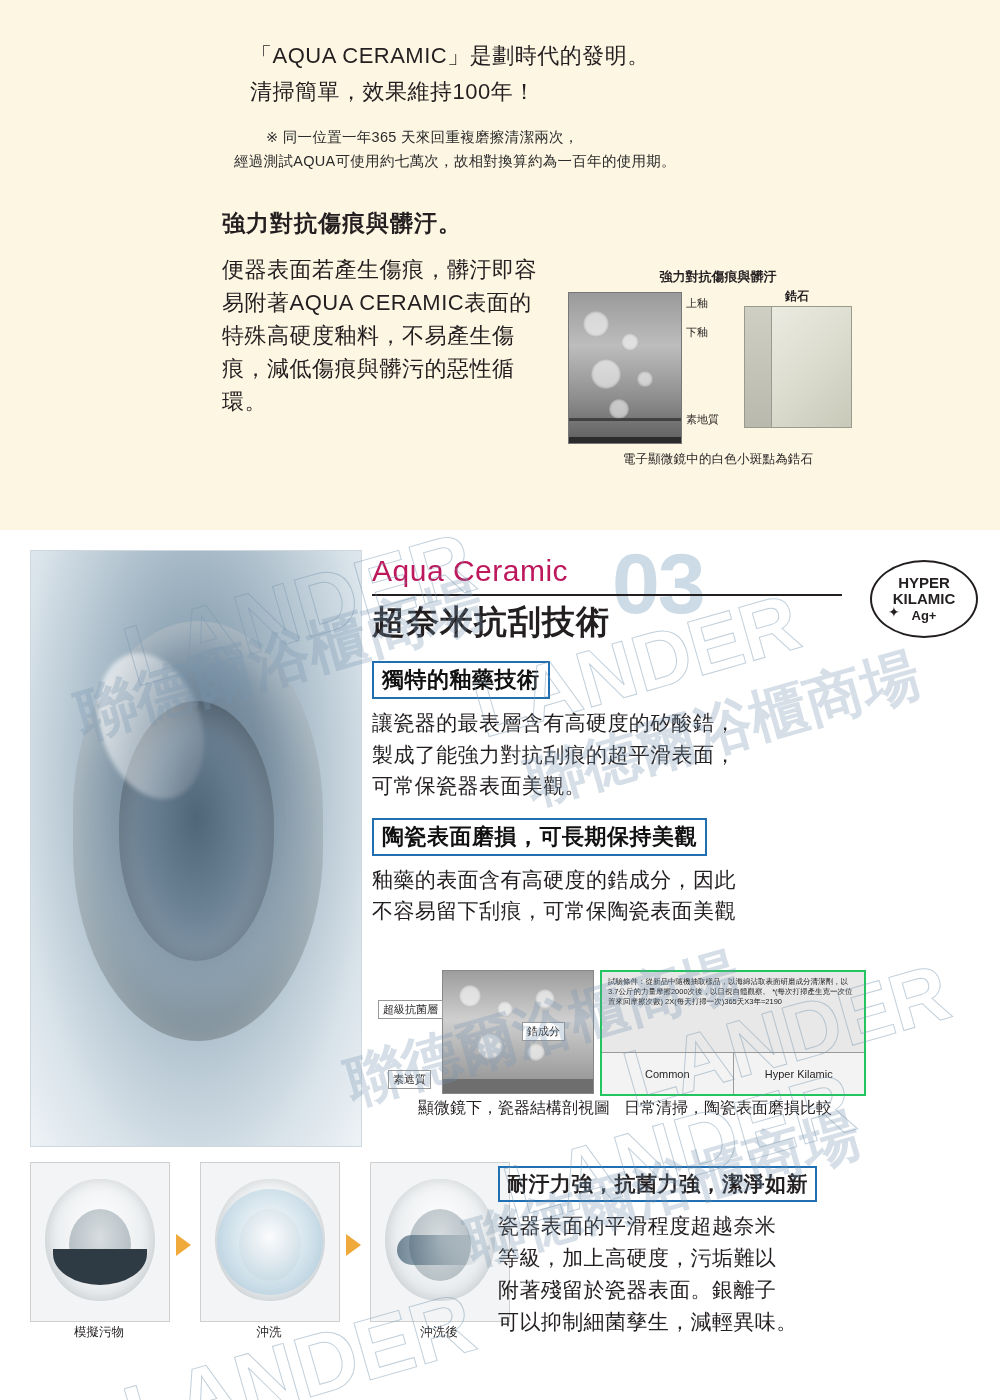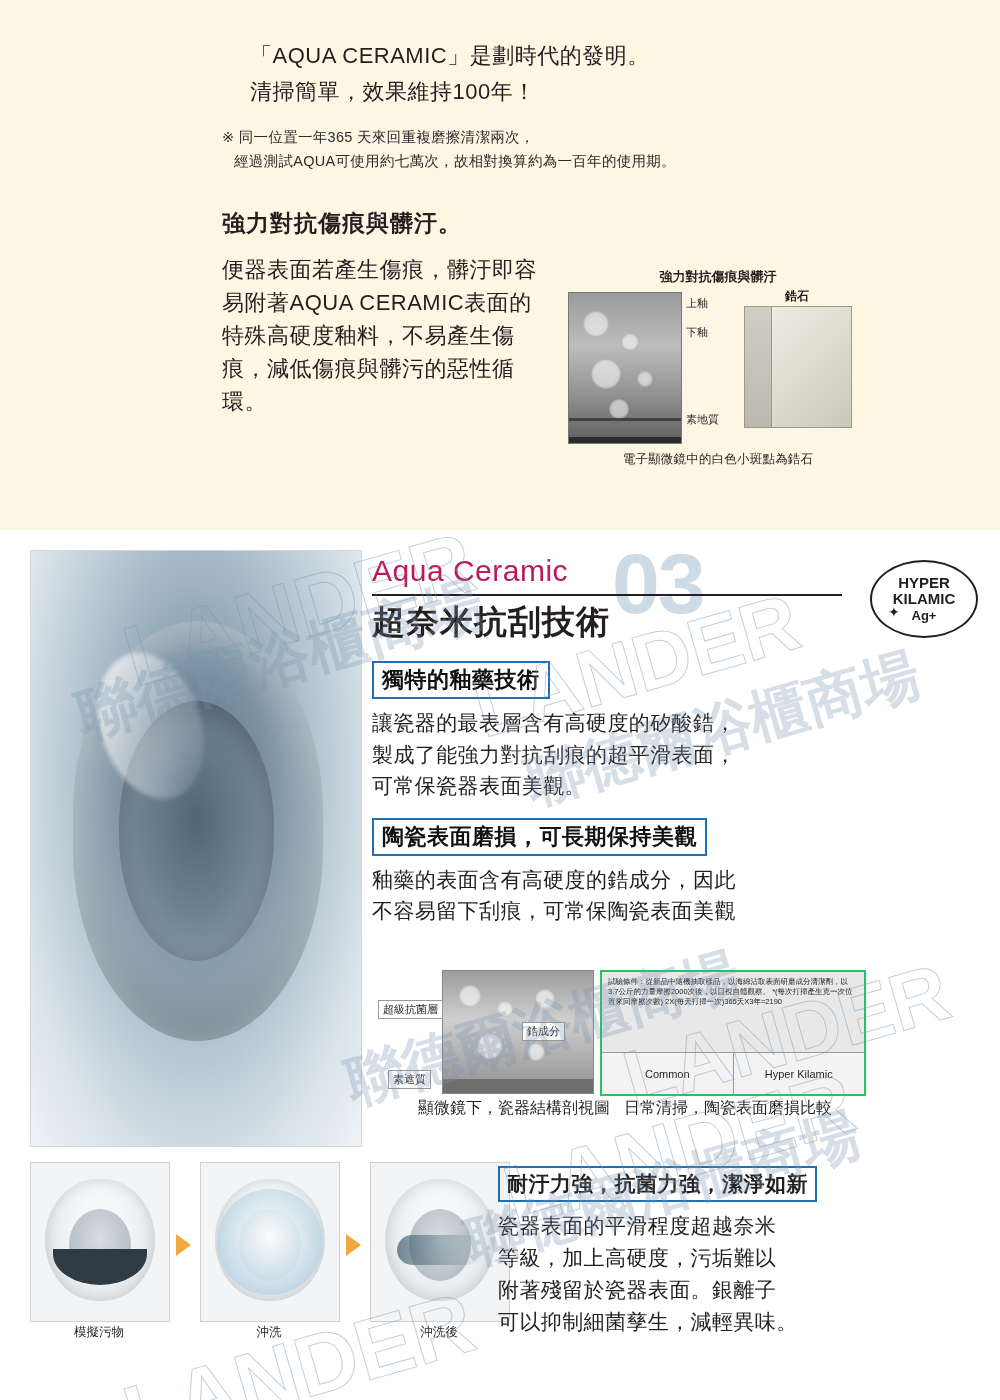--- a/index.html
+++ b/index.html
@@ -158,21 +158,21 @@
 <div class="wm" style="left:55px;top:80px;font-size:80px;transform:rotate(-16deg);">LANDER</div>
 <div class="wm" style="left:470px;top:200px;font-size:72px;transform:rotate(-16deg);">LANDER</div>
 <div class="wm" style="left:700px;top:150px;font-size:80px;transform:rotate(-16deg);">LANDER</div>
 <div class="wm filled" style="left:60px;top:160px;font-size:62px;transform:rotate(-16deg);">聯德爾浴櫃商場</div>
 <div class="wm filled" style="left:470px;top:250px;font-size:58px;transform:rotate(-16deg);">聯德爾浴櫃商場</div>
 
 <div id="top-panel">
   <div class="inner">
     <div class="t-big" style="margin-top:14px;">「AQUA CERAMIC」是劃時代的發明。</div>
     <div class="t-big">清掃簡單，效果維持100年！</div>
-    <div class="t-note" style="margin-top:14px;">※ 同一位置一年365 天來回重複磨擦清潔兩次，</div>
+    <div class="t-note" style="margin-top:14px;margin-left:44px;">※ 同一位置一年365 天來回重複磨擦清潔兩次，</div>
     <div class="t-note" style="margin-left:12px;">經過測試AQUA可使用約七萬次，故相對換算約為一百年的使用期。</div>
 
     <div class="sec2-title" style="margin-top:34px;">強力對抗傷痕與髒汙。</div>
     <div class="sec2-body" style="margin-top:14px;">便器表面若產生傷痕，髒汙即容易附著AQUA CERAMIC表面的特殊高硬度釉料，不易產生傷痕，減低傷痕與髒污的惡性循環。</div>
   </div>
 
   <div id="sem-block">
     <div class="sem-cap-top">強力對抗傷痕與髒汙</div>
     <div class="sem-imgs">
       <div class="sem-photo">

